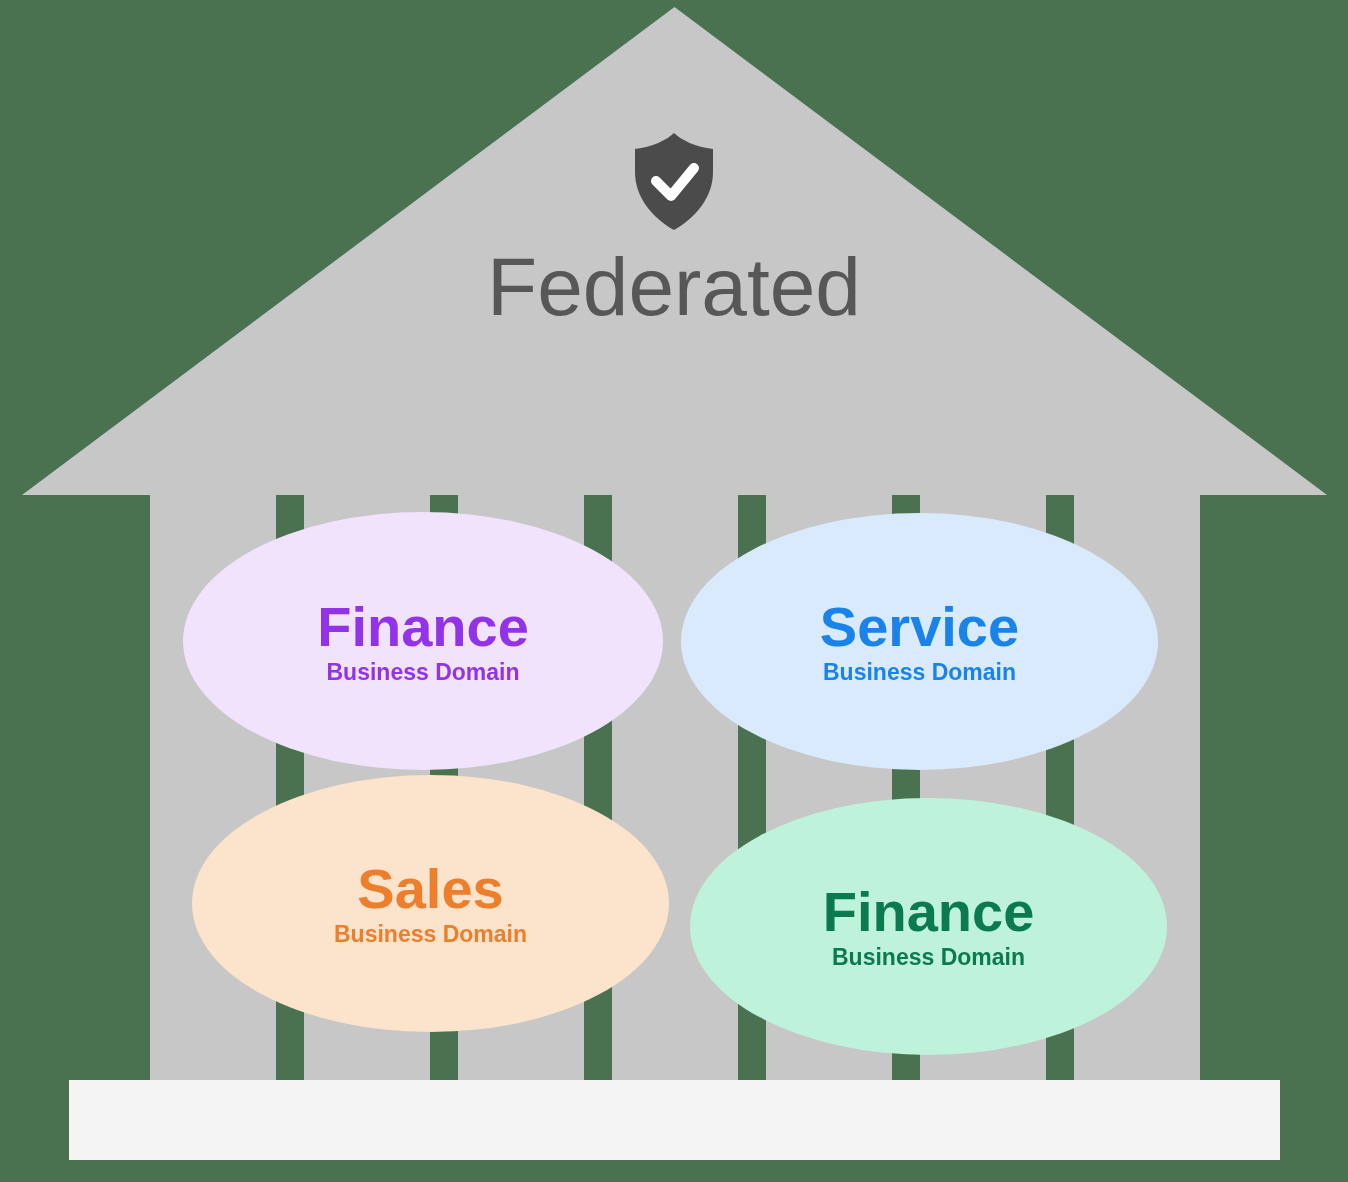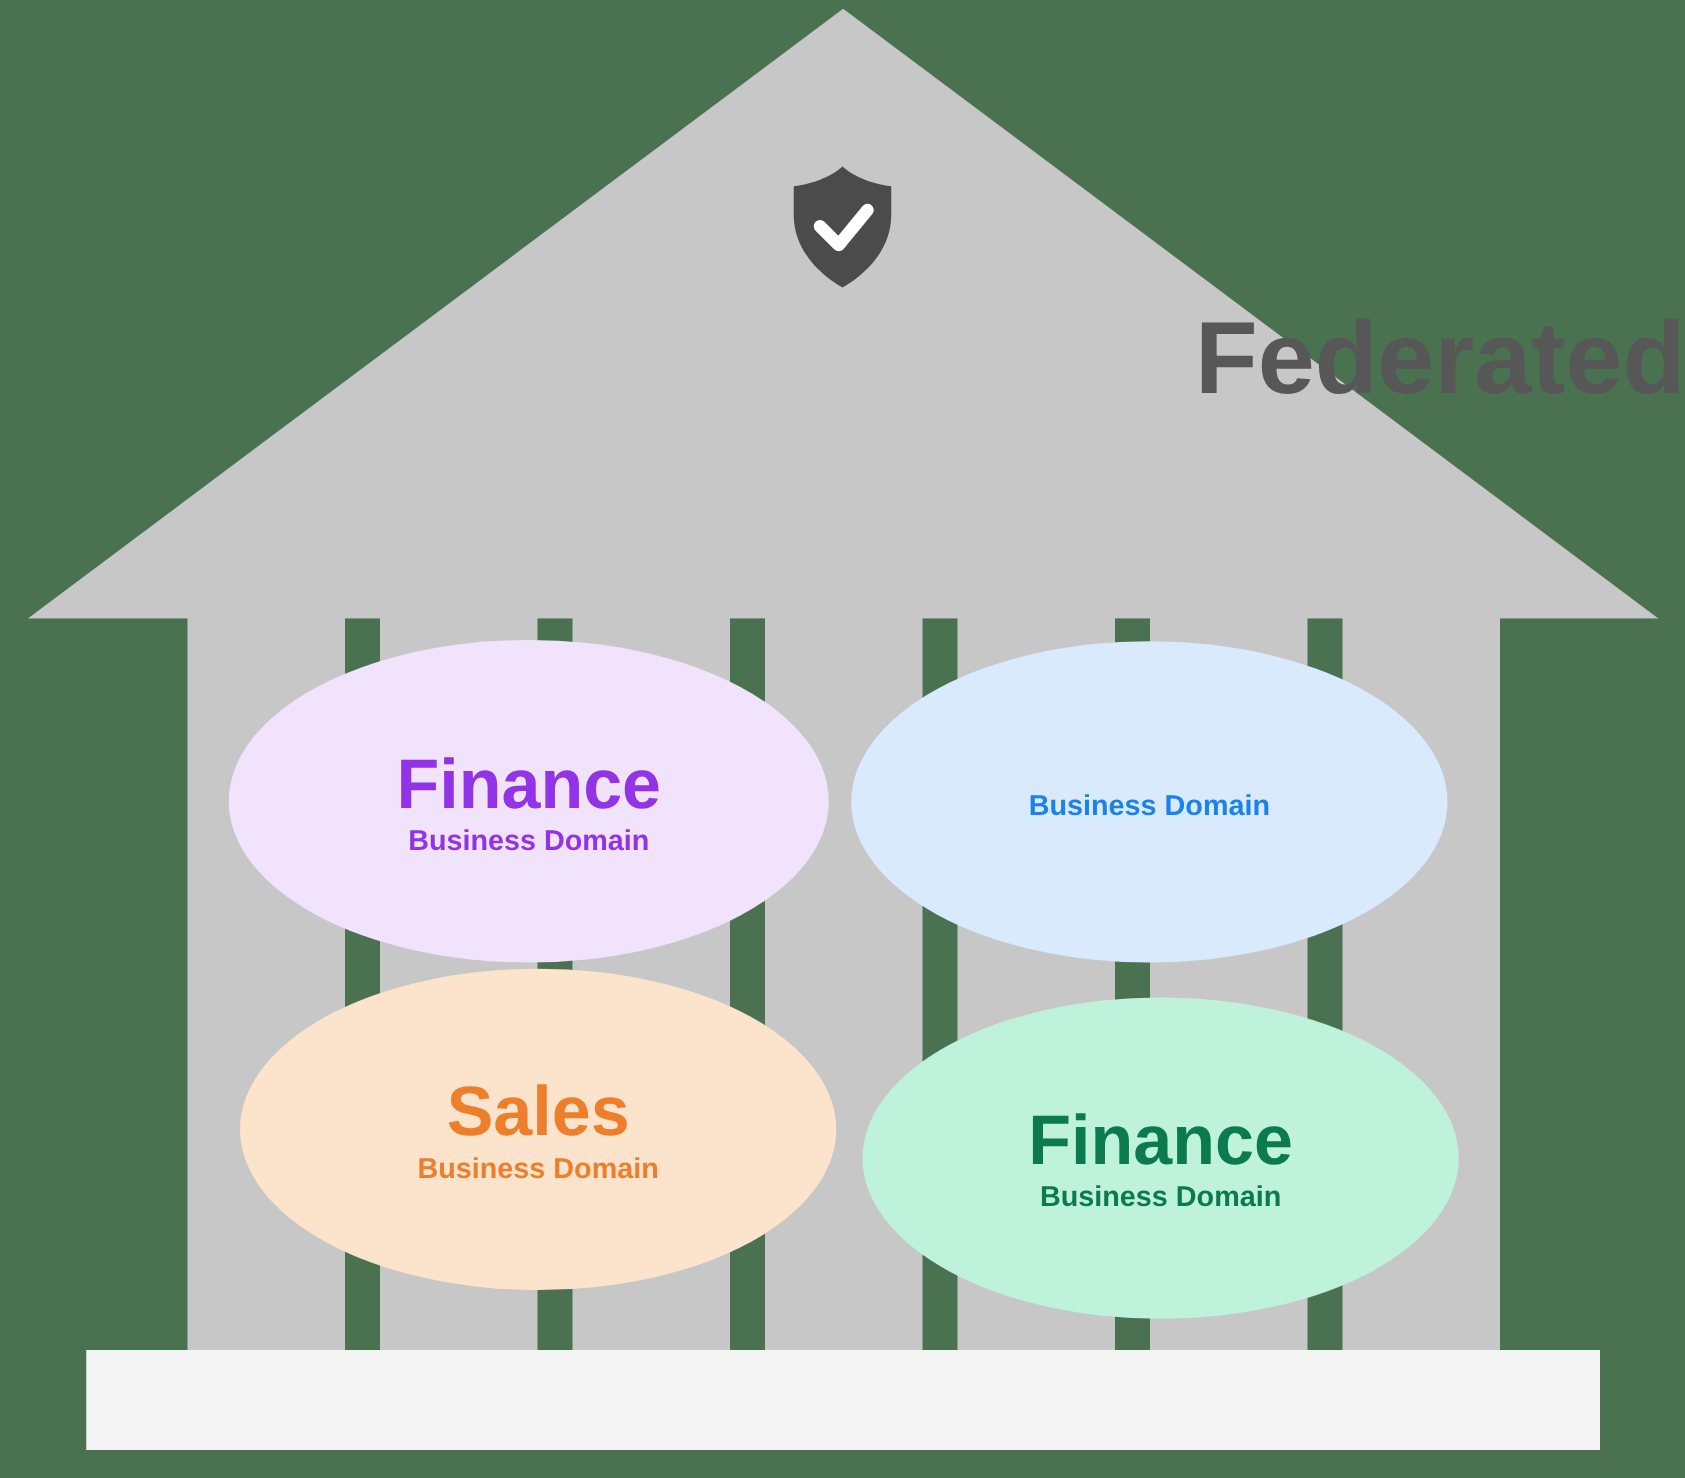--- a/index.html
+++ b/index.html
@@ -58,24 +58,24 @@
     left:632px;top:133px;
     width:84px;height:98px;
     color:var(--shield);
   }
   .shield svg{width:100%;height:100%;display:block;}
   
   .title{
     position:absolute;
     left:0;top:244px;
     width:1348px;
-    text-align:right;
+    text-align:center;
     color:var(--title_text);
     font-size:82px;
-    font-weight:700;
+    font-weight:400;
     line-height:1.04;
     letter-spacing:0px;
   }
   .title span{display:block;}
   
   .ellipse{
     position:absolute;
     border-radius:50%;
     display:flex;
     flex-direction:column;
@@ -127,20 +127,21 @@
   <h1 class="title">
     <span>Federated</span>
   </h1>
 
   <div class="ellipse e1">
     <div class="d-label">Finance</div>
     <div class="d-sub">Business Domain</div>
   </div>
 
   <div class="ellipse e2">
+    <div class="d-label">Service</div>
     <div class="d-sub">Business Domain</div>
   </div>
 
   <div class="ellipse e3">
     <div class="d-label">Sales</div>
     <div class="d-sub">Business Domain</div>
   </div>
 
   <div class="ellipse e4">
     <div class="d-label">Finance</div>

